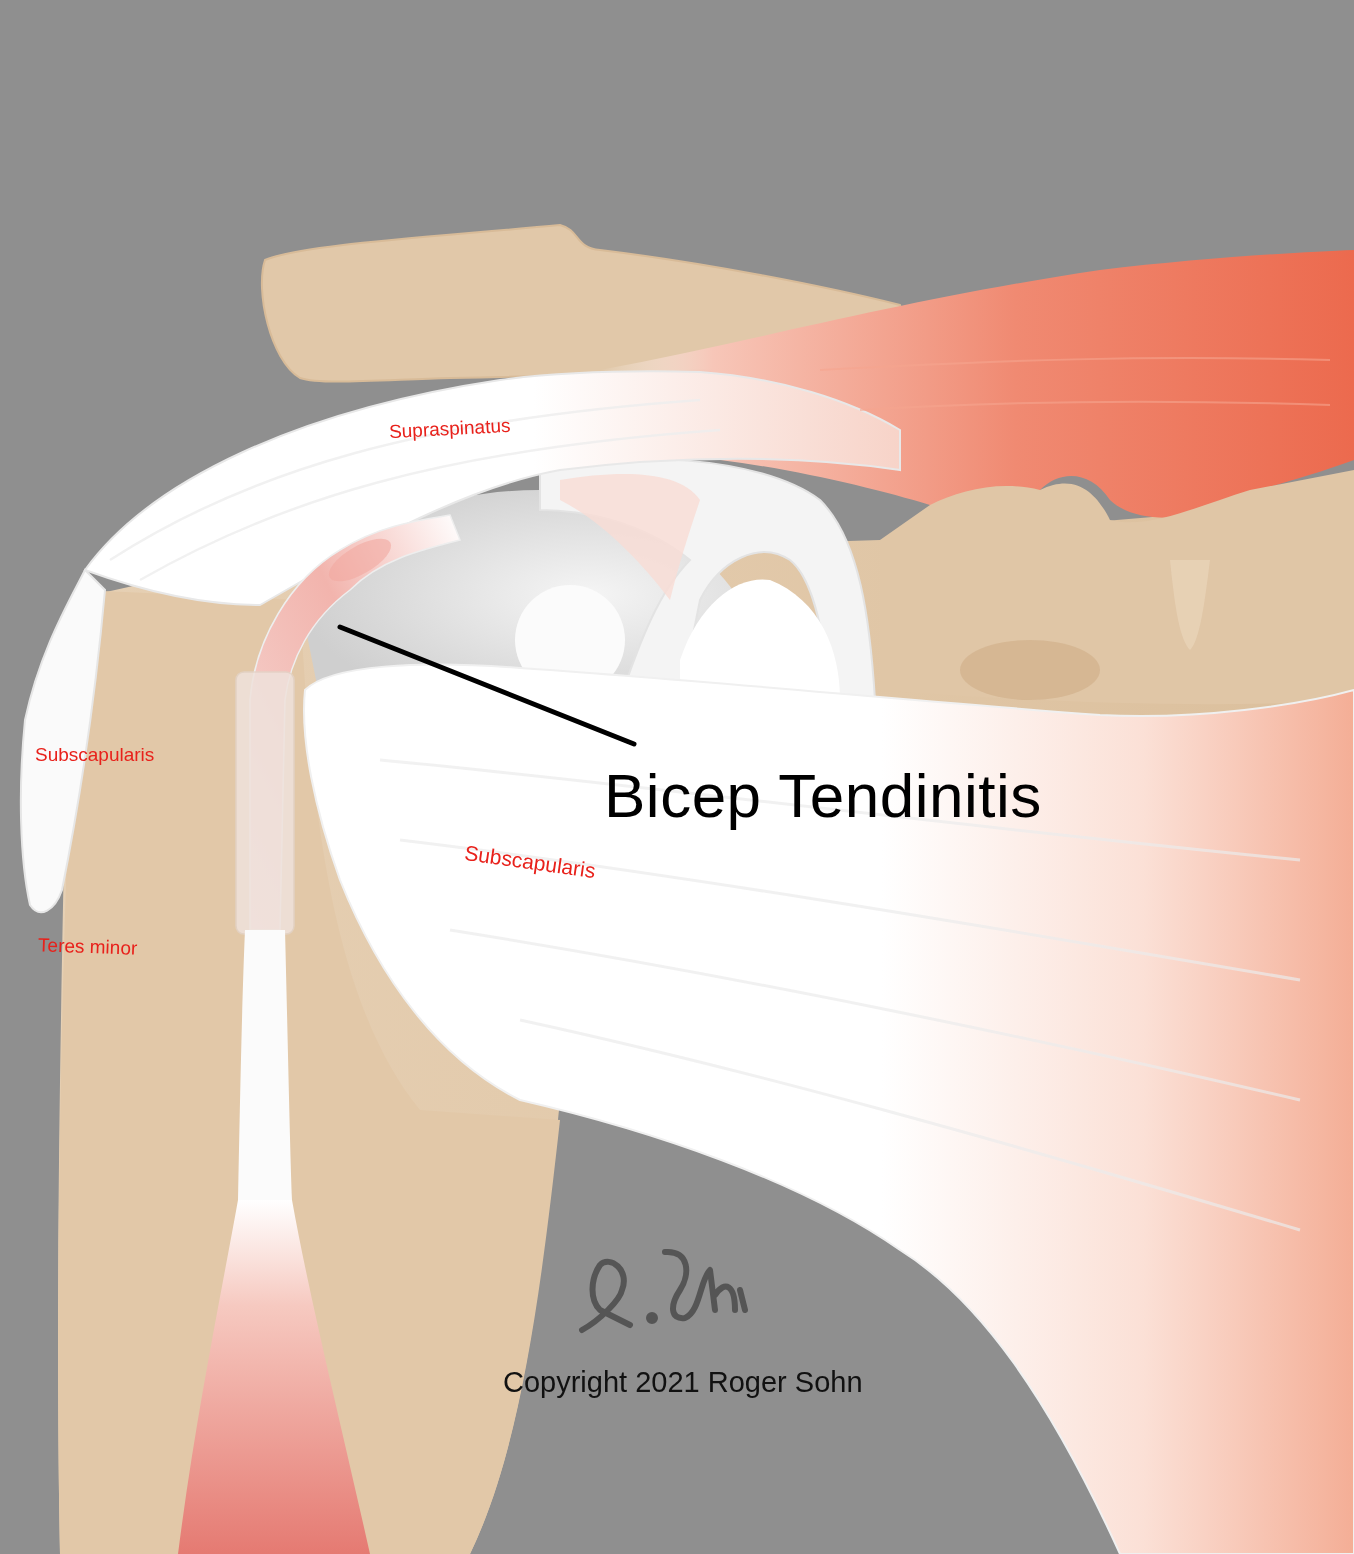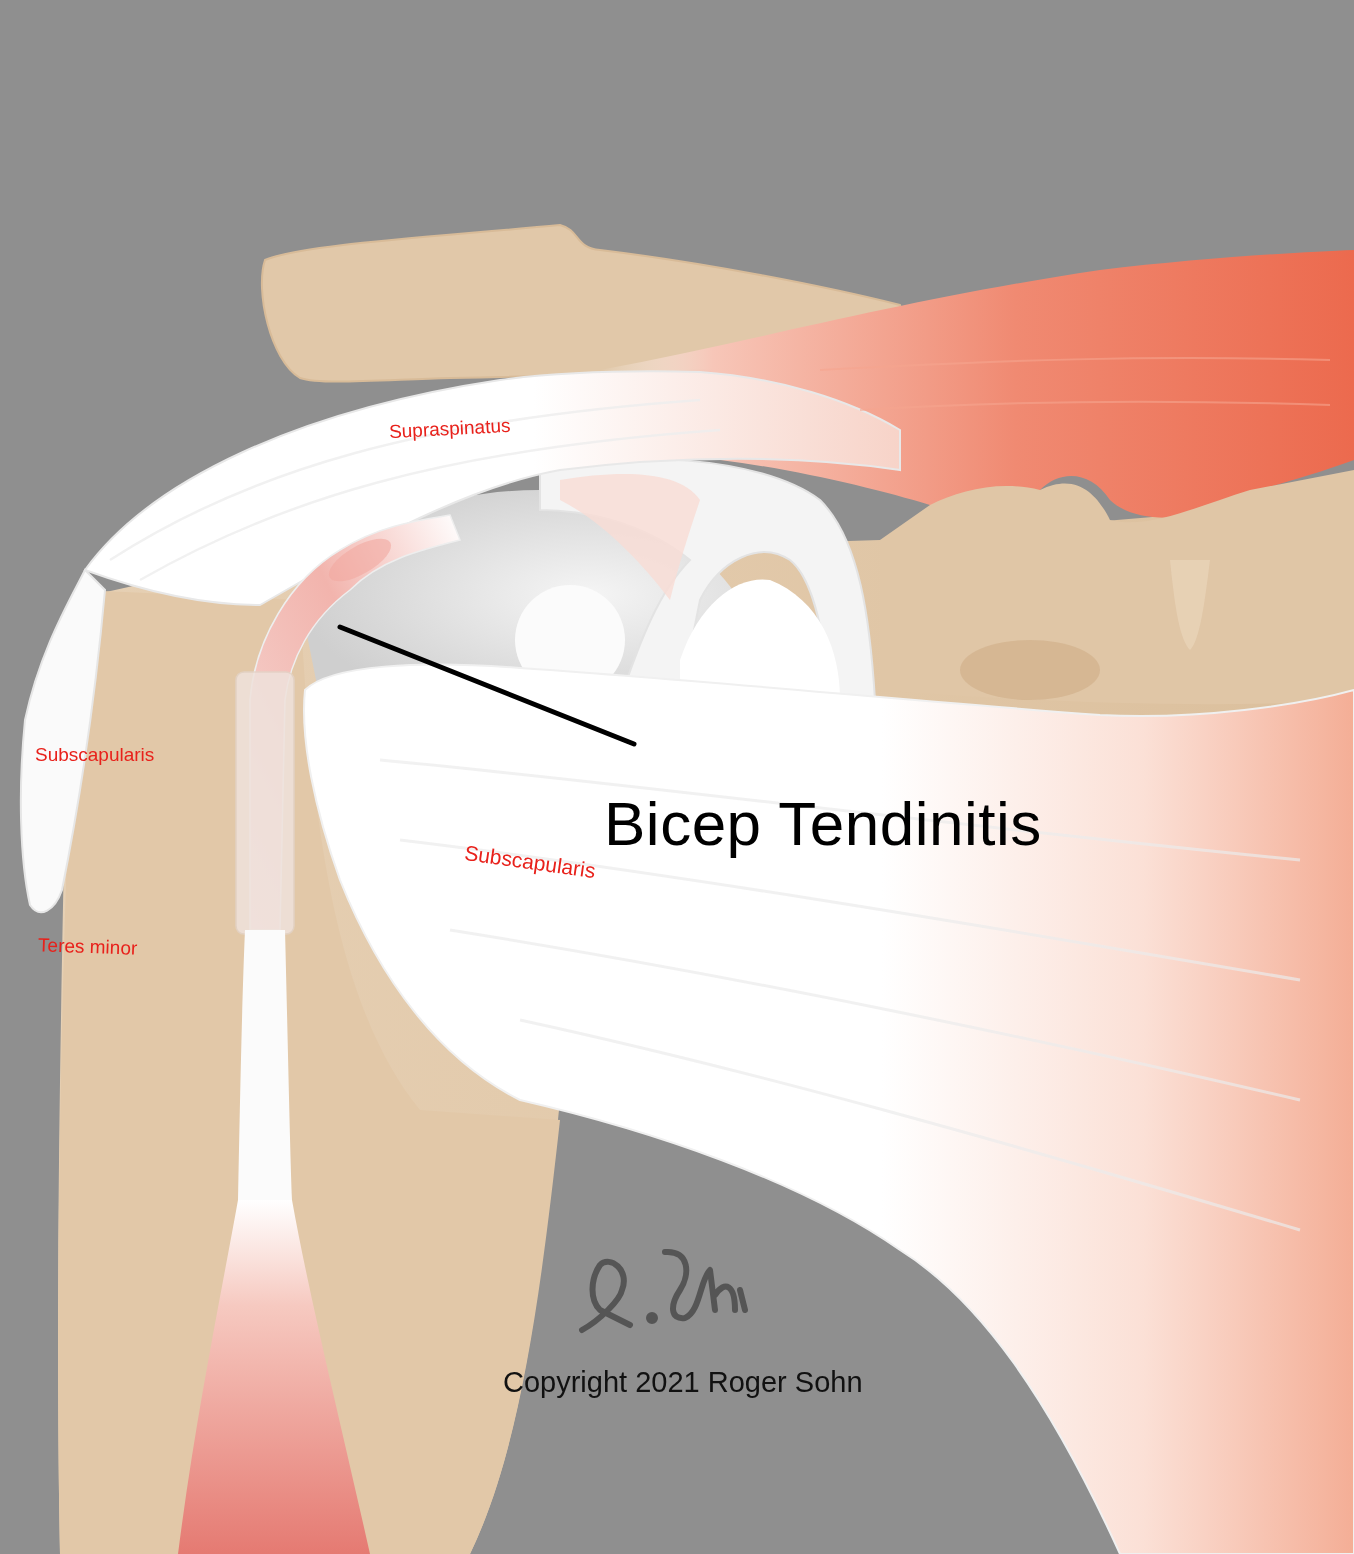--- a/index.html
+++ b/index.html
@@ -108,14 +108,14 @@
     <path d="M665 1252 C690 1250 690 1275 680 1290 C670 1305 670 1320 685 1318 C700 1312 700 1280 710 1270 L715 1310 M715 1295 C725 1280 735 1285 735 1310 M740 1290 L745 1310"></path>
   </g>
 
   <line x1="340" y1="627" x2="634" y2="744" stroke="#000" stroke-width="5" stroke-linecap="round"></line>
 </svg>
 
 <div class="label muscle-label" style="left:389px; top:418px; transform:rotate(-3deg);">Supraspinatus</div>
 <div class="label muscle-label" style="left:35px; top:744px;">Subscapularis</div>
 <div class="label muscle-label" style="left:38px; top:936px; transform:rotate(2deg);">Teres minor</div>
 <div class="label muscle-label" style="left:464px; top:850px; transform:rotate(8deg); font-size:21px;">Subscapularis</div>
-<div class="label main-label" style="left:604px; top:788px;">Bicep Tendinitis</div>
+<div class="label main-label" style="left:604px; top:760px;">Bicep Tendinitis</div>
 <div class="label copyright" style="left:503px; top:1366px;">Copyright 2021 Roger Sohn</div>
 
 </body></html>

